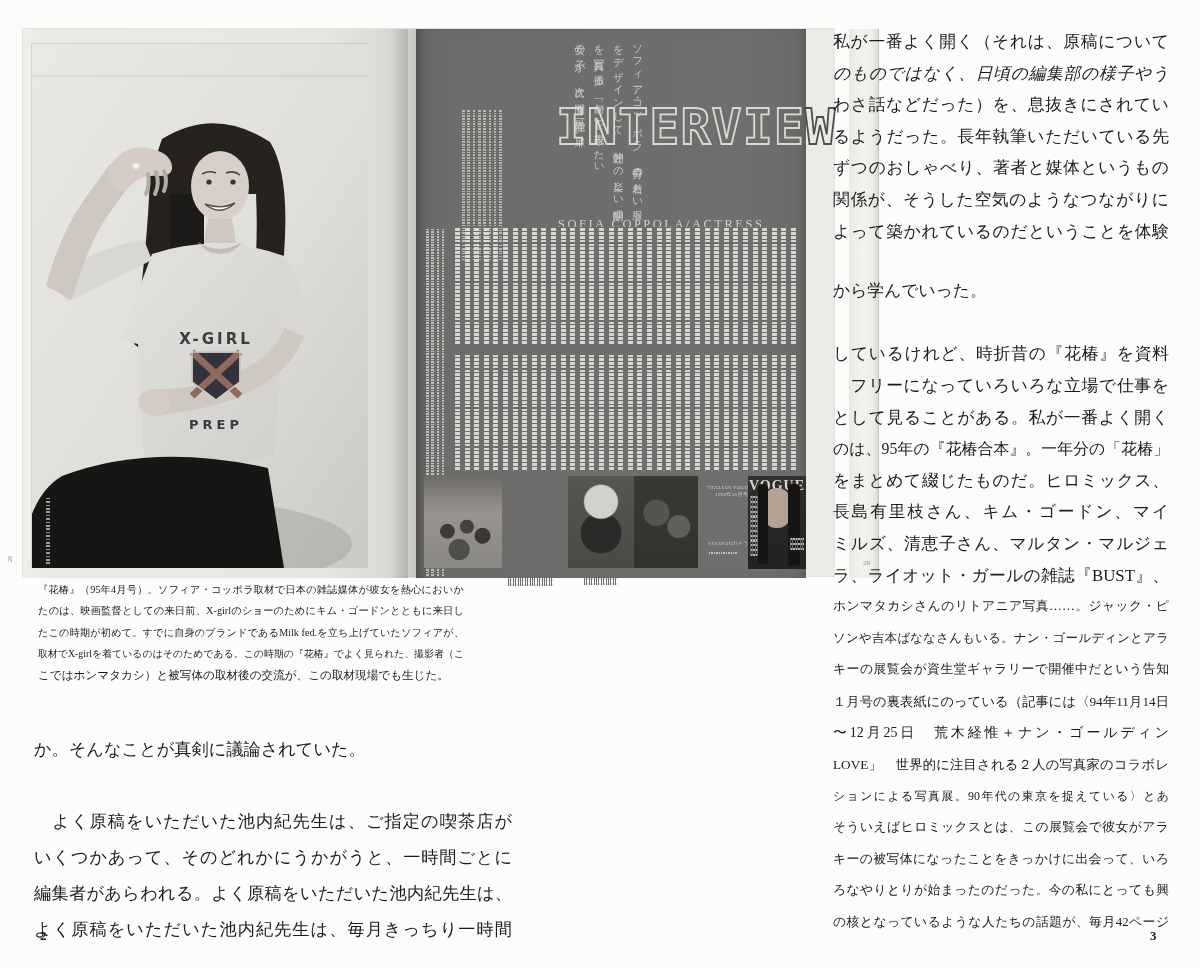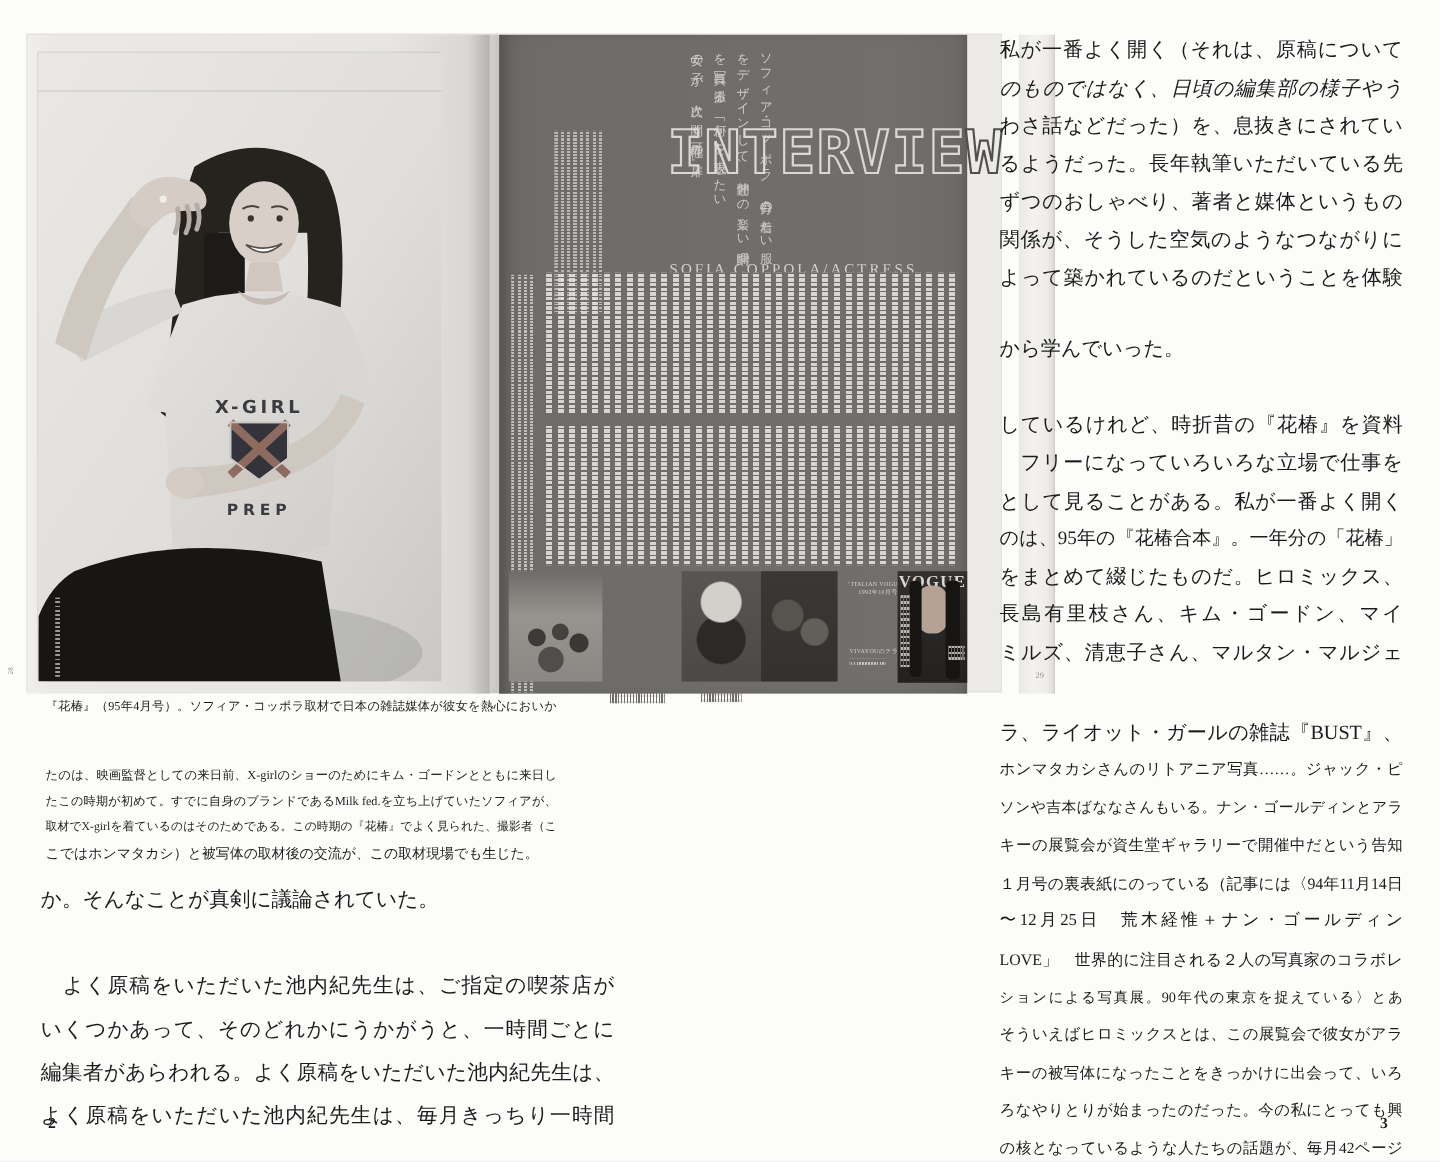--- a/index.html
+++ b/index.html
@@ -187,21 +187,21 @@
 
     <div class="abs headline" id="headline"><span>I</span><span>N</span><span>T</span><span>E</span><span>R</span><span>V</span><span>I</span><span>E</span><span class="on-white">W</span></div>
   </div>
 
   <div class="abs rot-micro" style="left:7px;top:562px;">28</div>
   <div class="abs" style="left:46px;top:498px;width:4px;height:66px;background:
        repeating-linear-gradient(0deg,#9b9a97 0 1.6px,rgba(0,0,0,0) 1.6px 3.4px);"></div>
 
   <div class="abs caption-block" id="caption">
       <div class="tline fill" style="height: 21.4px; line-height: 21.4px; font-size: 10.18px;">『花椿』（95年4月号）。ソフィア・コッポラ取材で日本の雑誌媒体が彼女を熱心においかけ</div>
-      <div class="tline fill" style="height: 21.4px; line-height: 21.4px; font-size: 10.27px; margin-top: 36px;">たのは、映画監督としての来日前、X-girlのショーのためにキム・ゴードンとともに来日し</div>
+      <div class="tline fill" style="height: 21.4px; line-height: 21.4px; font-size: 10.27px;">たのは、映画監督としての来日前、X-girlのショーのためにキム・ゴードンとともに来日し</div>
       <div class="tline fill" style="height: 21.4px; line-height: 21.4px; font-size: 10.11px;">たこの時期が初めて。すでに自身のブランドであるMilk fed.を立ち上げていたソフィアが、</div>
       <div class="tline fill" style="height: 21.4px; line-height: 21.4px; font-size: 9.79px;">取材でX-girlを着ているのはそのためである。この時期の『花椿』でよく見られた、撮影者（こ</div>
       <div class="tline" style="height: 21.4px; line-height: 21.4px; font-size: 11.6px;">こではホンマタカシ）と被写体の取材後の交流が、この取材現場でも生じた。</div>
     </div>
 
   <div class="abs left-col" id="leftcol">
       <div class="tline" style="height: 36px; line-height: 36px; font-size: 17.2px;">か。そんなことが真剣に議論されていた。</div>
       <div class="tline" style="height: 36px; line-height: 36px; font-size: 17.2px;"></div>
       <div class="tline fill" style="height: 36px; line-height: 36px; font-size: 17.2px;">　よく原稿をいただいた池内紀先生は、ご指定の喫茶店が</div>
       <div class="tline fill" style="height: 36px; line-height: 36px; font-size: 17.2px;">いくつかあって、そのどれかにうかがうと、一時間ごとに</div>
@@ -219,21 +219,21 @@
       <div class="tline fill" style="height: 31.6px; line-height: 31.6px; font-size: 16.8px;">よって築かれているのだということを体験</div>
       <div class="tline" style="height: 31.6px; line-height: 31.6px; font-size: 16.8px; margin-top: 28px;">から学んでいった。</div>
       <div class="tline" style="height: 31.6px; line-height: 31.6px; font-size: 16.8px;"></div>
       <div class="tline fill" style="height: 31.6px; line-height: 31.6px; font-size: 16.8px;">しているけれど、時折昔の『花椿』を資料</div>
       <div class="tline fill" style="height: 31.6px; line-height: 31.6px; font-size: 16.8px;">　フリーになっていろいろな立場で仕事を</div>
       <div class="tline fill" style="height: 31.6px; line-height: 31.6px; font-size: 16.8px;">として見ることがある。私が一番よく開く</div>
       <div class="tline fill" style="height: 31.6px; line-height: 31.6px; font-size: 15.83px;">のは、95年の『花椿合本』。一年分の「花椿」</div>
       <div class="tline fill" style="height: 31.6px; line-height: 31.6px; font-size: 16.8px;">をまとめて綴じたものだ。ヒロミックス、</div>
       <div class="tline fill" style="height: 31.6px; line-height: 31.6px; font-size: 16.7px;">長島有里枝さん、キム・ゴードン、マイク・</div>
       <div class="tline fill" style="height: 31.6px; line-height: 31.6px; font-size: 16.8px;">ミルズ、清恵子さん、マルタン・マルジェ</div>
-      <div class="tline fill" style="height: 31.6px; line-height: 31.6px; font-size: 16.8px; margin-top: 35px;">ラ、ライオット・ガールの雑誌『BUST』、</div>
+      <div class="tline fill" style="height: 31.6px; line-height: 31.6px; font-size: 16.8px;">ラ、ライオット・ガールの雑誌『BUST』、</div>
       <div class="tline fill" style="height: 31.6px; line-height: 31.6px; font-size: 12.85px;">ホンマタカシさんのリトアニア写真……。ジャック・ピア</div>
       <div class="tline fill" style="height: 31.6px; line-height: 31.6px; font-size: 12.37px;">ソンや吉本ばななさんもいる。ナン・ゴールディンとアラー</div>
       <div class="tline fill" style="height: 31.6px; line-height: 31.6px; font-size: 12.85px;">キーの展覧会が資生堂ギャラリーで開催中だという告知が</div>
       <div class="tline fill" style="height: 31.6px; line-height: 31.6px; font-size: 13.2px;">１月号の裏表紙にのっている（記事には〈94年11月14日</div>
       <div class="tline fill" style="height: 31.6px; line-height: 31.6px; font-size: 13.95px;">〜12月25日　荒木経惟＋ナン・ゴールディン「TOKYO</div>
       <div class="tline fill" style="height: 31.6px; line-height: 31.6px; font-size: 13.25px;">LOVE」　世界的に注目される２人の写真家のコラボレー</div>
       <div class="tline fill" style="height: 31.6px; line-height: 31.6px; font-size: 11.89px;">ションによる写真展。90年代の東京を捉えている〉とある）。</div>
       <div class="tline fill" style="height: 31.6px; line-height: 31.6px; font-size: 12.85px;">そういえばヒロミックスとは、この展覧会で彼女がアラー</div>
       <div class="tline fill" style="height: 31.6px; line-height: 31.6px; font-size: 12.85px;">キーの被写体になったことをきっかけに出会って、いろい</div>
       <div class="tline fill" style="height: 31.6px; line-height: 31.6px; font-size: 12.85px;">ろなやりとりが始まったのだった。今の私にとっても興味</div>

